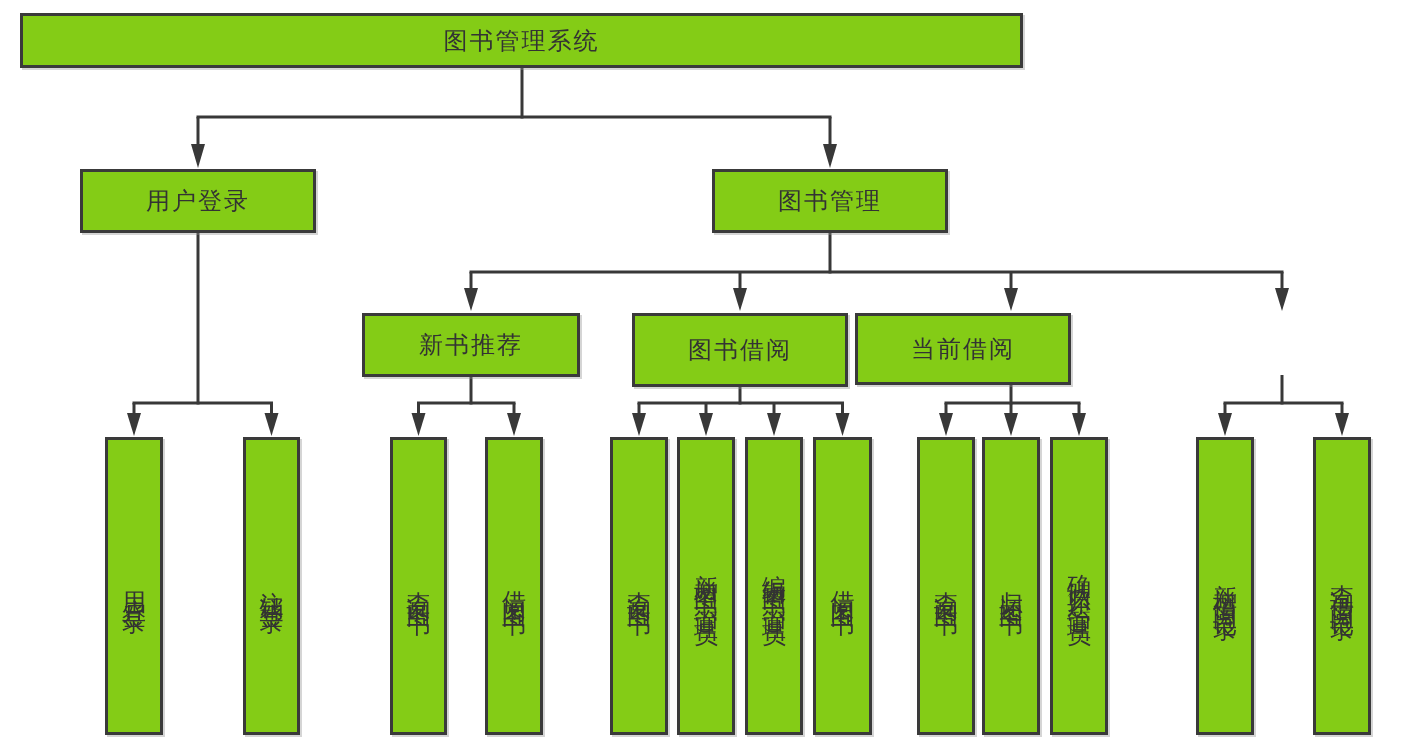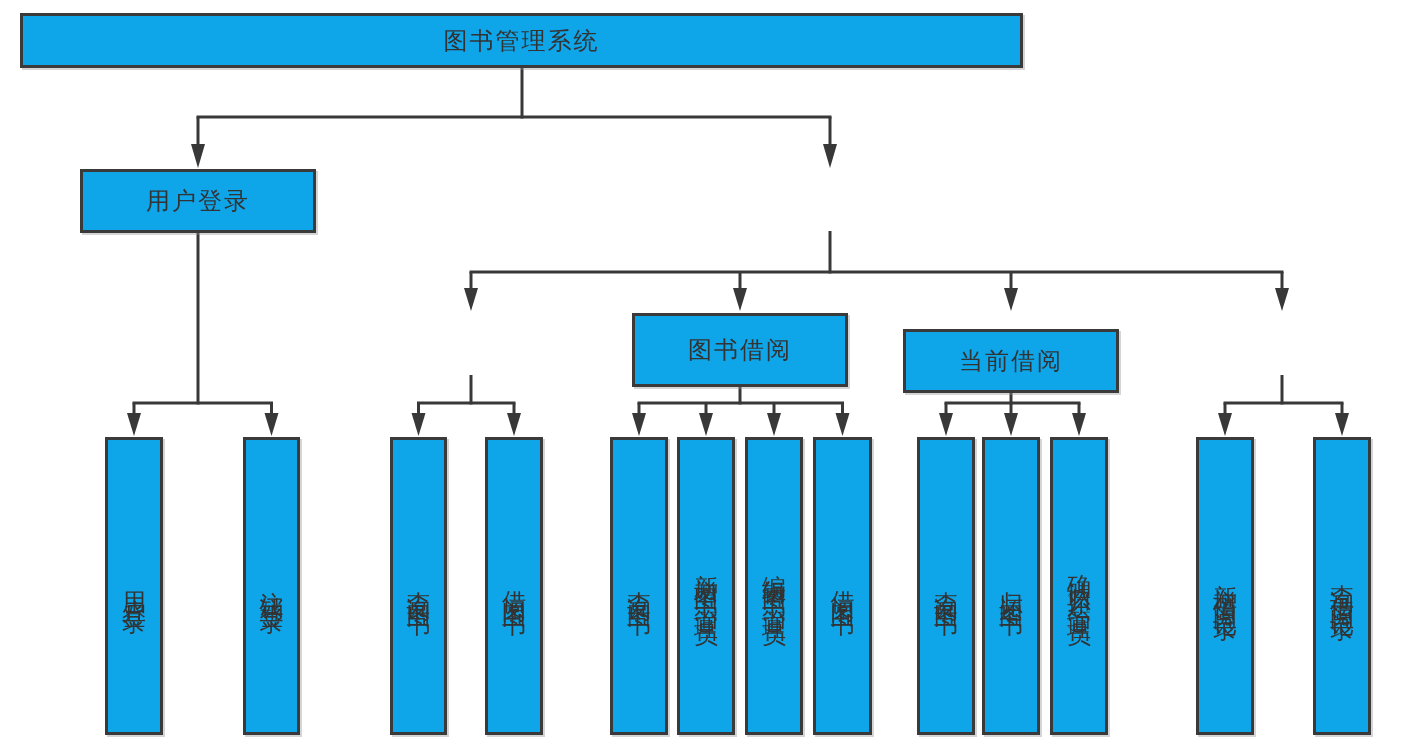--- a/index.html
+++ b/index.html
@@ -2,21 +2,21 @@
 <html><head>
 <meta charset="utf-8">
 <style>
   html,body{margin:0;padding:0;background:#ffffff;}
   .canvas{
     position:relative;width:1405px;height:747px;background:#ffffff;overflow:hidden;
     font-family:"Liberation Sans","DejaVu Sans",sans-serif;
   }
   .connectors{position:absolute;left:0;top:0;width:1405px;height:747px;}
   .box{
-    position:absolute;box-sizing:border-box;background:#0ea5e9;
+    position:absolute;box-sizing:border-box;background:#84cc16;
     border:3px solid #3a3a3a;
     box-shadow:2px 2px 0 rgba(145,145,145,.38);
     display:flex;align-items:center;justify-content:center;
     color:#333333;font-size:24px;letter-spacing:2px;line-height:1;
   }
   .box span{white-space:nowrap;}
   .leaf span{
     writing-mode:vertical-rl;text-orientation:mixed;
     letter-spacing:7px;white-space:normal;
   }
@@ -110,25 +110,31 @@
     </g>
   </svg>
 
   <div class="box" style="left:20px;top:13px;width:1003px;height:55px;">
     <span>图书管理系统</span>
   </div>
 
   <div class="box" style="left:80px;top:169px;width:236px;height:64px;">
     <span>用户登录</span>
   </div>
+  <div class="box" style="left:712px;top:169px;width:236px;height:64px;">
+    <span>图书管理</span>
+  </div>
 
+  <div class="box" style="left:362px;top:313px;width:218px;height:64px;">
+    <span>新书推荐</span>
+  </div>
   <div class="box" style="left:632px;top:313px;width:216px;height:74px;">
     <span>图书借阅</span>
   </div>
-  <div class="box" style="left:903px;top:313px;width:216px;height:64px;margin-top:16px;">
+  <div class="box" style="left:855px;top:313px;width:216px;height:72px;">
     <span>当前借阅</span>
   </div>
 
   <div class="box leaf" style="left:105px;top:437px;width:58px;height:298px;">
     <span>用户登录</span>
   </div>
   <div class="box leaf" style="left:243px;top:437px;width:57px;height:298px;">
     <span>注销登录</span>
   </div>
   <div class="box leaf" style="left:390px;top:437px;width:57px;height:298px;">

